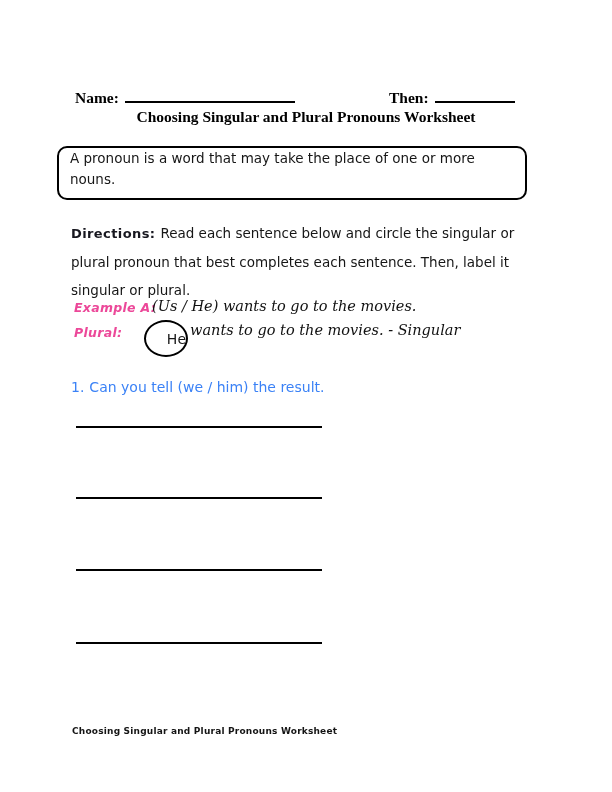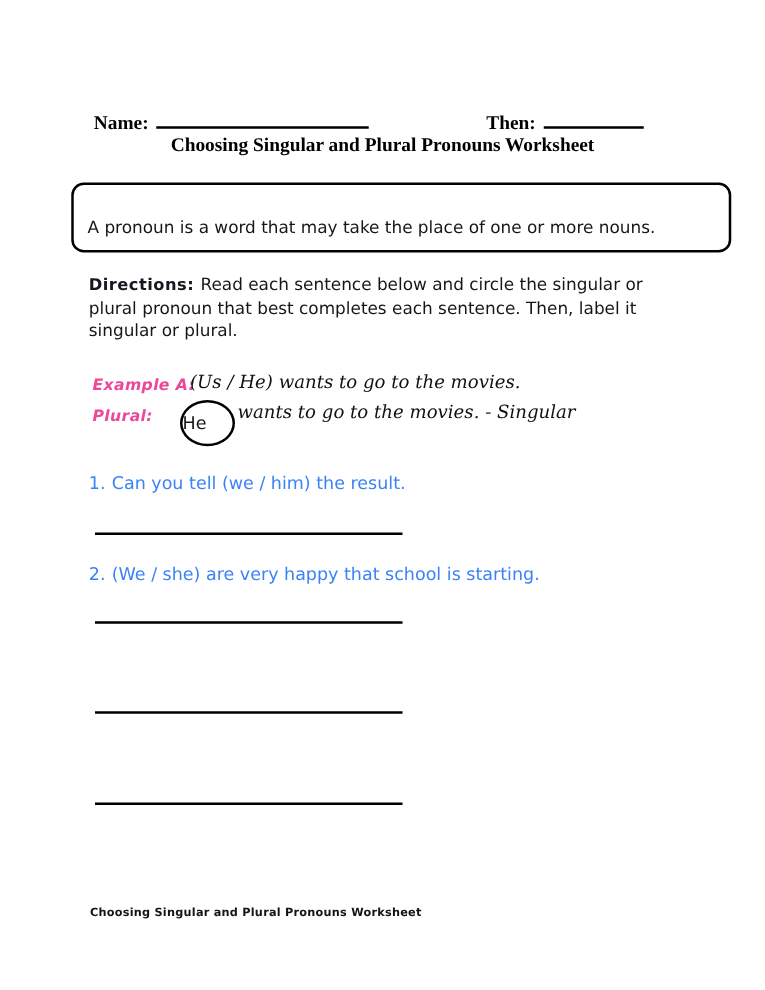--- a/index.html
+++ b/index.html
@@ -47,37 +47,37 @@
     font-family: "Liberation Serif", serif;
     font-weight: bold;
     font-size: 15.5px;
     color: #000;
   }
 
   
   .def-box {
     position: absolute;
     left: 57px; top: 146px;
-    width: 528px; min-height: 54px;
+    width: 470px; min-height: 54px;
     border: 2px solid #000;
     border-radius: 10px;
-    padding: 24px 11px 7px 11px;
+    padding: 0 11px 7px 11px;
     font-size: 13.5px;
     line-height: 21px;
     color: #161616;
     background: #fff;
   }
 
   
   .directions {
     position: absolute;
     left: 71px; top: 219px;
     width: 476px;
     font-size: 13.5px;
-    line-height: 18px;
+    line-height: 28px;
     color: #161616;
   }
   .dir-label {
     font-weight: bold;
     font-size: 13px;
     letter-spacing: 0.4px;
     color: #17171f;
     margin-right: 5px;
   }
 
@@ -104,21 +104,21 @@
   .ex-sentence { left: 152px; top: 298px; }
   .answer-rest { left: 190px; top: 322px; }
   .circled-answer {
     position: absolute;
     left: 144px; top: 320px;
     width: 44px; height: 37px;
     border: 2px solid #000;
     border-radius: 50%;
     display: flex;
     align-items: center;
-    justify-content: flex-start;
+    justify-content: flex-end;
     font-size: 14px;
     color: #161616;
     background: #fff;
   }
 
   
   .question {
     position: absolute;
     left: 71px;
     width: 480px;
@@ -186,23 +186,20 @@
   <span class="circled-answer">
     <span>He</span>
   </span>
   <span class="ital-sentence answer-rest">wants to go to the movies. - Singular</span>
 
   <div class="question q1">
     <span class="q-num">1.</span><span>Can you tell (we / him) the result.</span>
   </div>
   <div class="answer-line l1"></div>
 
-  <div class="question q2">
-    <span class="q-num">2.</span><span>(We / she) are very happy that school is starting.</span>
-  </div>
   <div class="answer-line l2"></div>
 
   <div class="answer-line l3"></div>
 
   <div class="answer-line l4"></div>
 
   <div class="footer">Choosing Singular and Plural Pronouns Worksheet</div>
 
 </div>
 

